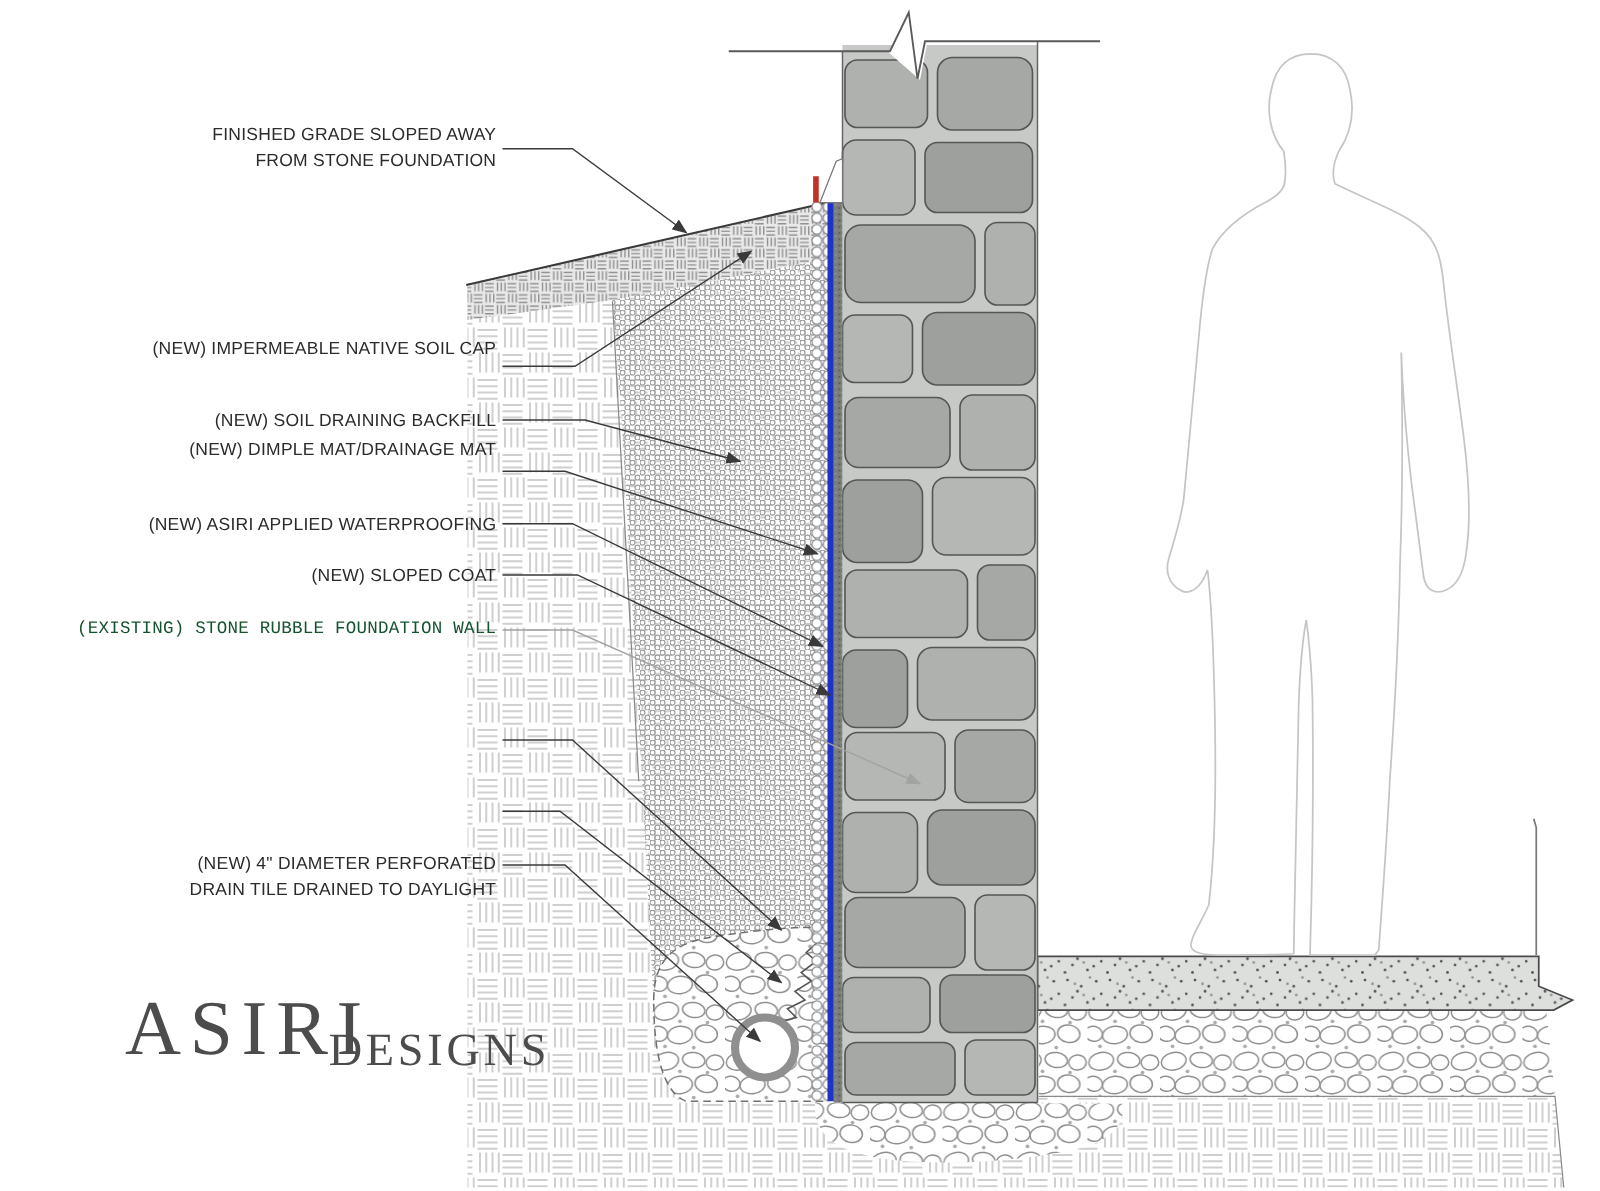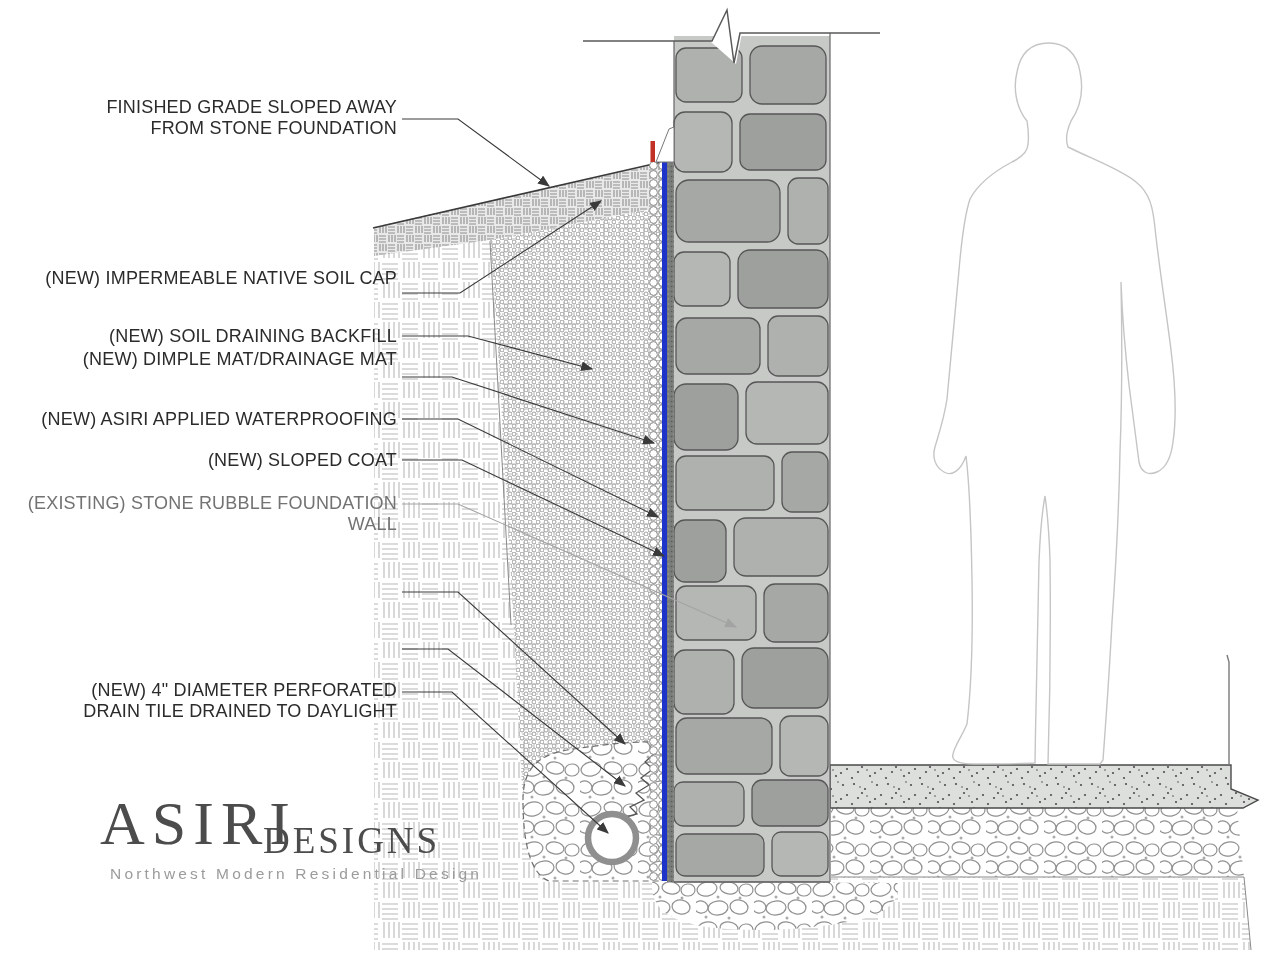--- a/index.html
+++ b/index.html
@@ -1,21 +1,21 @@
 <!DOCTYPE html>
 <html><head>
 <meta charset="utf-8">
 <style>
   html,body{margin:0;padding:0;background:#ffffff;}
   .canvas{position:relative;width:1280px;height:953px;background:#ffffff;overflow:hidden;
           font-family:"Liberation Sans",sans-serif;}
   .dwg{position:absolute;left:0;top:0;}
   .lbl{position:absolute;right:883px;text-align:right;white-space:pre-line;
-       font-size:18px;line-height:20.5px;letter-spacing:.2px;color:#2b2b2b;}
-  .lbl.gray{color:#737373;}
+       font-size:14px;line-height:20.5px;letter-spacing:.2px;color:#2b2b2b;}
+  .lbl.gray{color:#14532d;font-family:Liberation Mono, monospace;}
   .logo{position:absolute;left:100px;top:788px;width:340px;color:#4c4c4c;}
   .logo-line{white-space:nowrap;}
   .logo-main{font-family:"Liberation Serif",serif;font-size:62px;letter-spacing:7px;color:#4c4c4c;}
   .logo-sub{font-family:"Liberation Serif",serif;font-size:37px;letter-spacing:3px;color:#4c4c4c;
             position:relative;top:9px;left:-34px;}
   .logo-tag{font-size:15.5px;letter-spacing:3.2px;color:#9b9b9b;margin-top:6px;margin-left:10px;
             white-space:nowrap;}
 </style>
 </head>
 <body>
@@ -235,16 +235,15 @@
 <div class="lbl" style="top:409px">(NEW) ASIRI APPLIED WATERPROOFING</div>
 <div class="lbl" style="top:450px">(NEW) SLOPED COAT</div>
 <div class="lbl gray" style="top:493px">(EXISTING) STONE RUBBLE FOUNDATION WALL</div>
 <div class="lbl" style="top:680px">(NEW) 4" DIAMETER PERFORATED
 DRAIN TILE DRAINED TO DAYLIGHT</div>
 
 <div class="logo">
   <div class="logo-line">
     <span class="logo-main">ASIRI</span><span class="logo-sub">DESIGNS</span>
   </div>
-  <div class="logo-tag">Northwest Modern Residential Design</div>
 </div>
 
 </div>
 
 </body></html>

